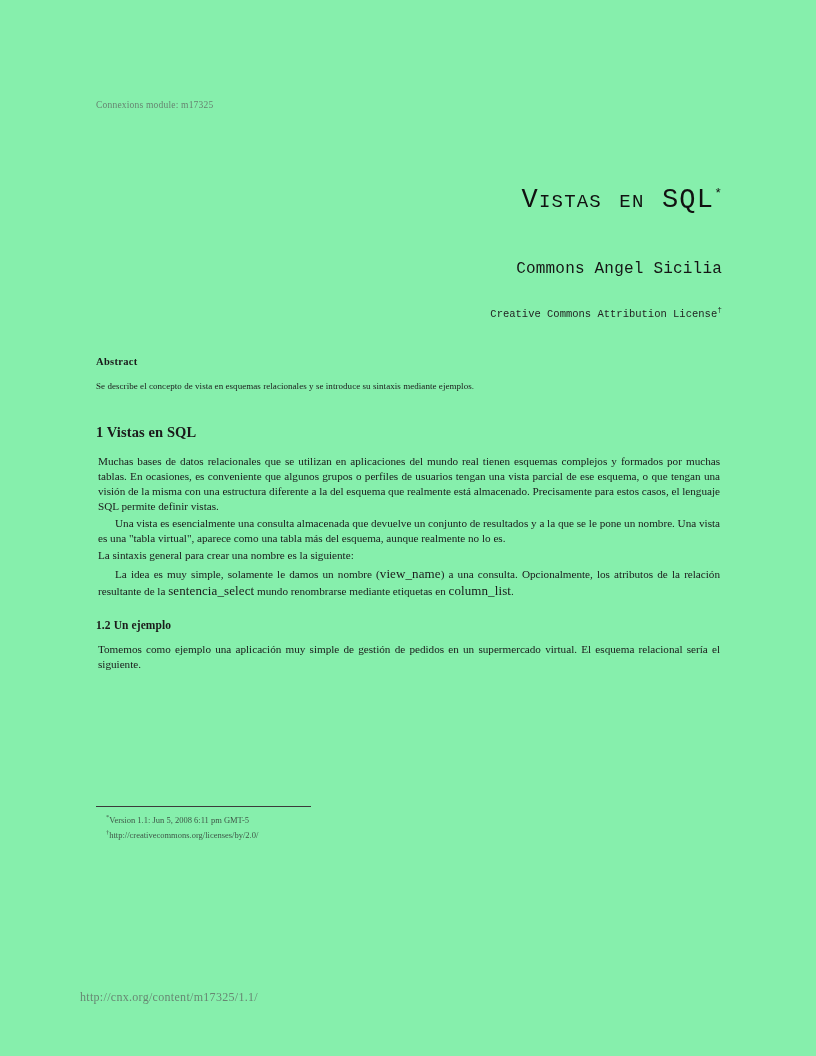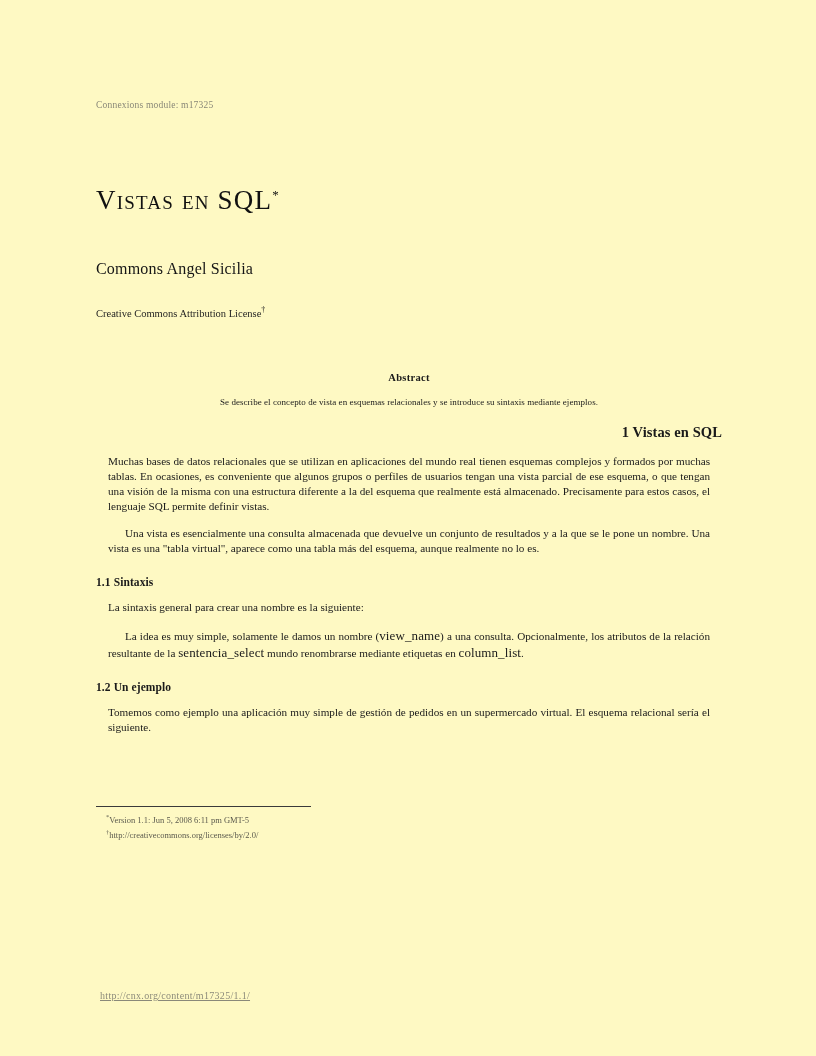--- a/index.html
+++ b/index.html
@@ -10,21 +10,21 @@
   }
   body {
     font-family: "Liberation Serif", "DejaVu Serif", serif;
     color: #1a1a1a;
   }
   .page {
     position: relative;
     width: 816px;
     height: 1056px;
     margin: 0 auto;
-    background: #fef9c3;
+    background: #86efac;
     overflow: hidden;
     box-sizing: border-box;
   }
 
   
   .running-head {
     position: absolute;
     left: 96px;
     top: 100px;
     width: 626px;
@@ -34,21 +34,22 @@
     filter: blur(0.45px);
     opacity: 0.72;
   }
 
   
   .title-block {
     position: absolute;
     left: 96px;
     top: 186px;
     width: 626px;
-    text-align: left;
+    text-align: right;
+    font-family: Liberation Mono, monospace;
   }
   .doc-title {
     font-size: 27px;
     font-variant: small-caps;
     letter-spacing: 1.2px;
     color: #111;
     line-height: 1.1;
     margin: 0;
     font-weight: normal;
   }
@@ -71,23 +72,23 @@
   }
   .license-note .fn-mark {
     font-size: 8px;
     vertical-align: super;
   }
 
   
   .abstract-block {
     position: absolute;
     left: 96px;
-    top: 372px;
-    width: 626px;
-    text-align: center;
+    top: 356px;
+    width: 626px;
+    text-align: left;
   }
   .abstract-heading {
     font-size: 10.5px;
     font-weight: bold;
     letter-spacing: 0.3px;
     margin-bottom: 13px;
   }
   .abstract-text {
     font-size: 9px;
     line-height: 1.45;
@@ -100,32 +101,31 @@
     position: absolute;
     left: 96px;
     top: 424px;
     width: 626px;
   }
   h2.sec {
     font-size: 14.5px;
     font-weight: bold;
     margin: 0 0 13px 0;
     letter-spacing: 0.1px;
-    text-align: right;
   }
   h3.subsec {
     font-size: 11.5px;
     font-weight: bold;
     margin: 20px 0 11px 0;
     letter-spacing: 0.1px;
   }
   p.para {
     font-size: 11.2px;
     line-height: 1.335;
-    margin: 12px;
+    margin: 2px;
     text-align: justify;
     text-justify: inter-word;
     letter-spacing: -0.02px;
   }
   p.indent {
     text-indent: 17px;
   }
   pre.code {
     font-family: "Liberation Mono", "DejaVu Sans Mono", monospace;
     font-size: 10px;
@@ -163,29 +163,28 @@
     opacity: 0.78;
   }
   .footnote .fn-mark {
     vertical-align: super;
     font-size: 6.5px;
   }
 
   
   .page-footer {
     position: absolute;
-    left: 100px;
+    left: 80px;
     top: 990px;
     width: 626px;
-    font-size: 10px;
+    font-size: 12px;
     color: #5a5a5a;
     letter-spacing: 0.3px;
     filter: blur(0.5px);
     opacity: 0.7;
-    text-decoration: underline;
   }
 </style>
 </head>
 <body>
 
 <div class="page">
 
   <div class="running-head">Connexions module: m17325</div>
 
   <div class="title-block">
@@ -202,21 +201,20 @@
   </div>
 
   <div class="body-block">
 
     <h2 class="sec">1 Vistas en SQL</h2>
 
     <p class="para">Muchas bases de datos relacionales que se utilizan en aplicaciones del mundo real tienen esquemas complejos y formados por muchas tablas. En ocasiones, es conveniente que algunos grupos o perfiles de usuarios tengan una vista parcial de ese esquema, o que tengan una visión de la misma con una estructura diferente a la del esquema que realmente está almacenado. Precisamente para estos casos, el lenguaje SQL permite definir vistas.</p>
 
     <p class="para indent">Una vista es esencialmente una consulta almacenada que devuelve un conjunto de resultados y a la que se le pone un nombre. Una vista es una "tabla virtual", aparece como una tabla más del esquema, aunque realmente no lo es.</p>
 
-    <h3 class="subsec">1.1 Sintaxis</h3>
 
     <p class="para">La sintaxis general para crear una nombre es la siguiente:</p>
 
 
     <p class="para indent"><span>La idea es muy simple, solamente le damos un nombre (</span><span class="mono">view_name</span><span>) a una consulta. Opcionalmente, los atributos de la relación resultante de la </span><span class="mono">sentencia_select</span><span> mundo renombrarse mediante etiquetas en </span><span class="mono">column_list</span><span>.</span></p>
 
     <h3 class="subsec">1.2 Un ejemplo</h3>
 
     <p class="para">Tomemos como ejemplo una aplicación muy simple de gestión de pedidos en un supermercado virtual. El esquema relacional sería el siguiente.</p>
 

